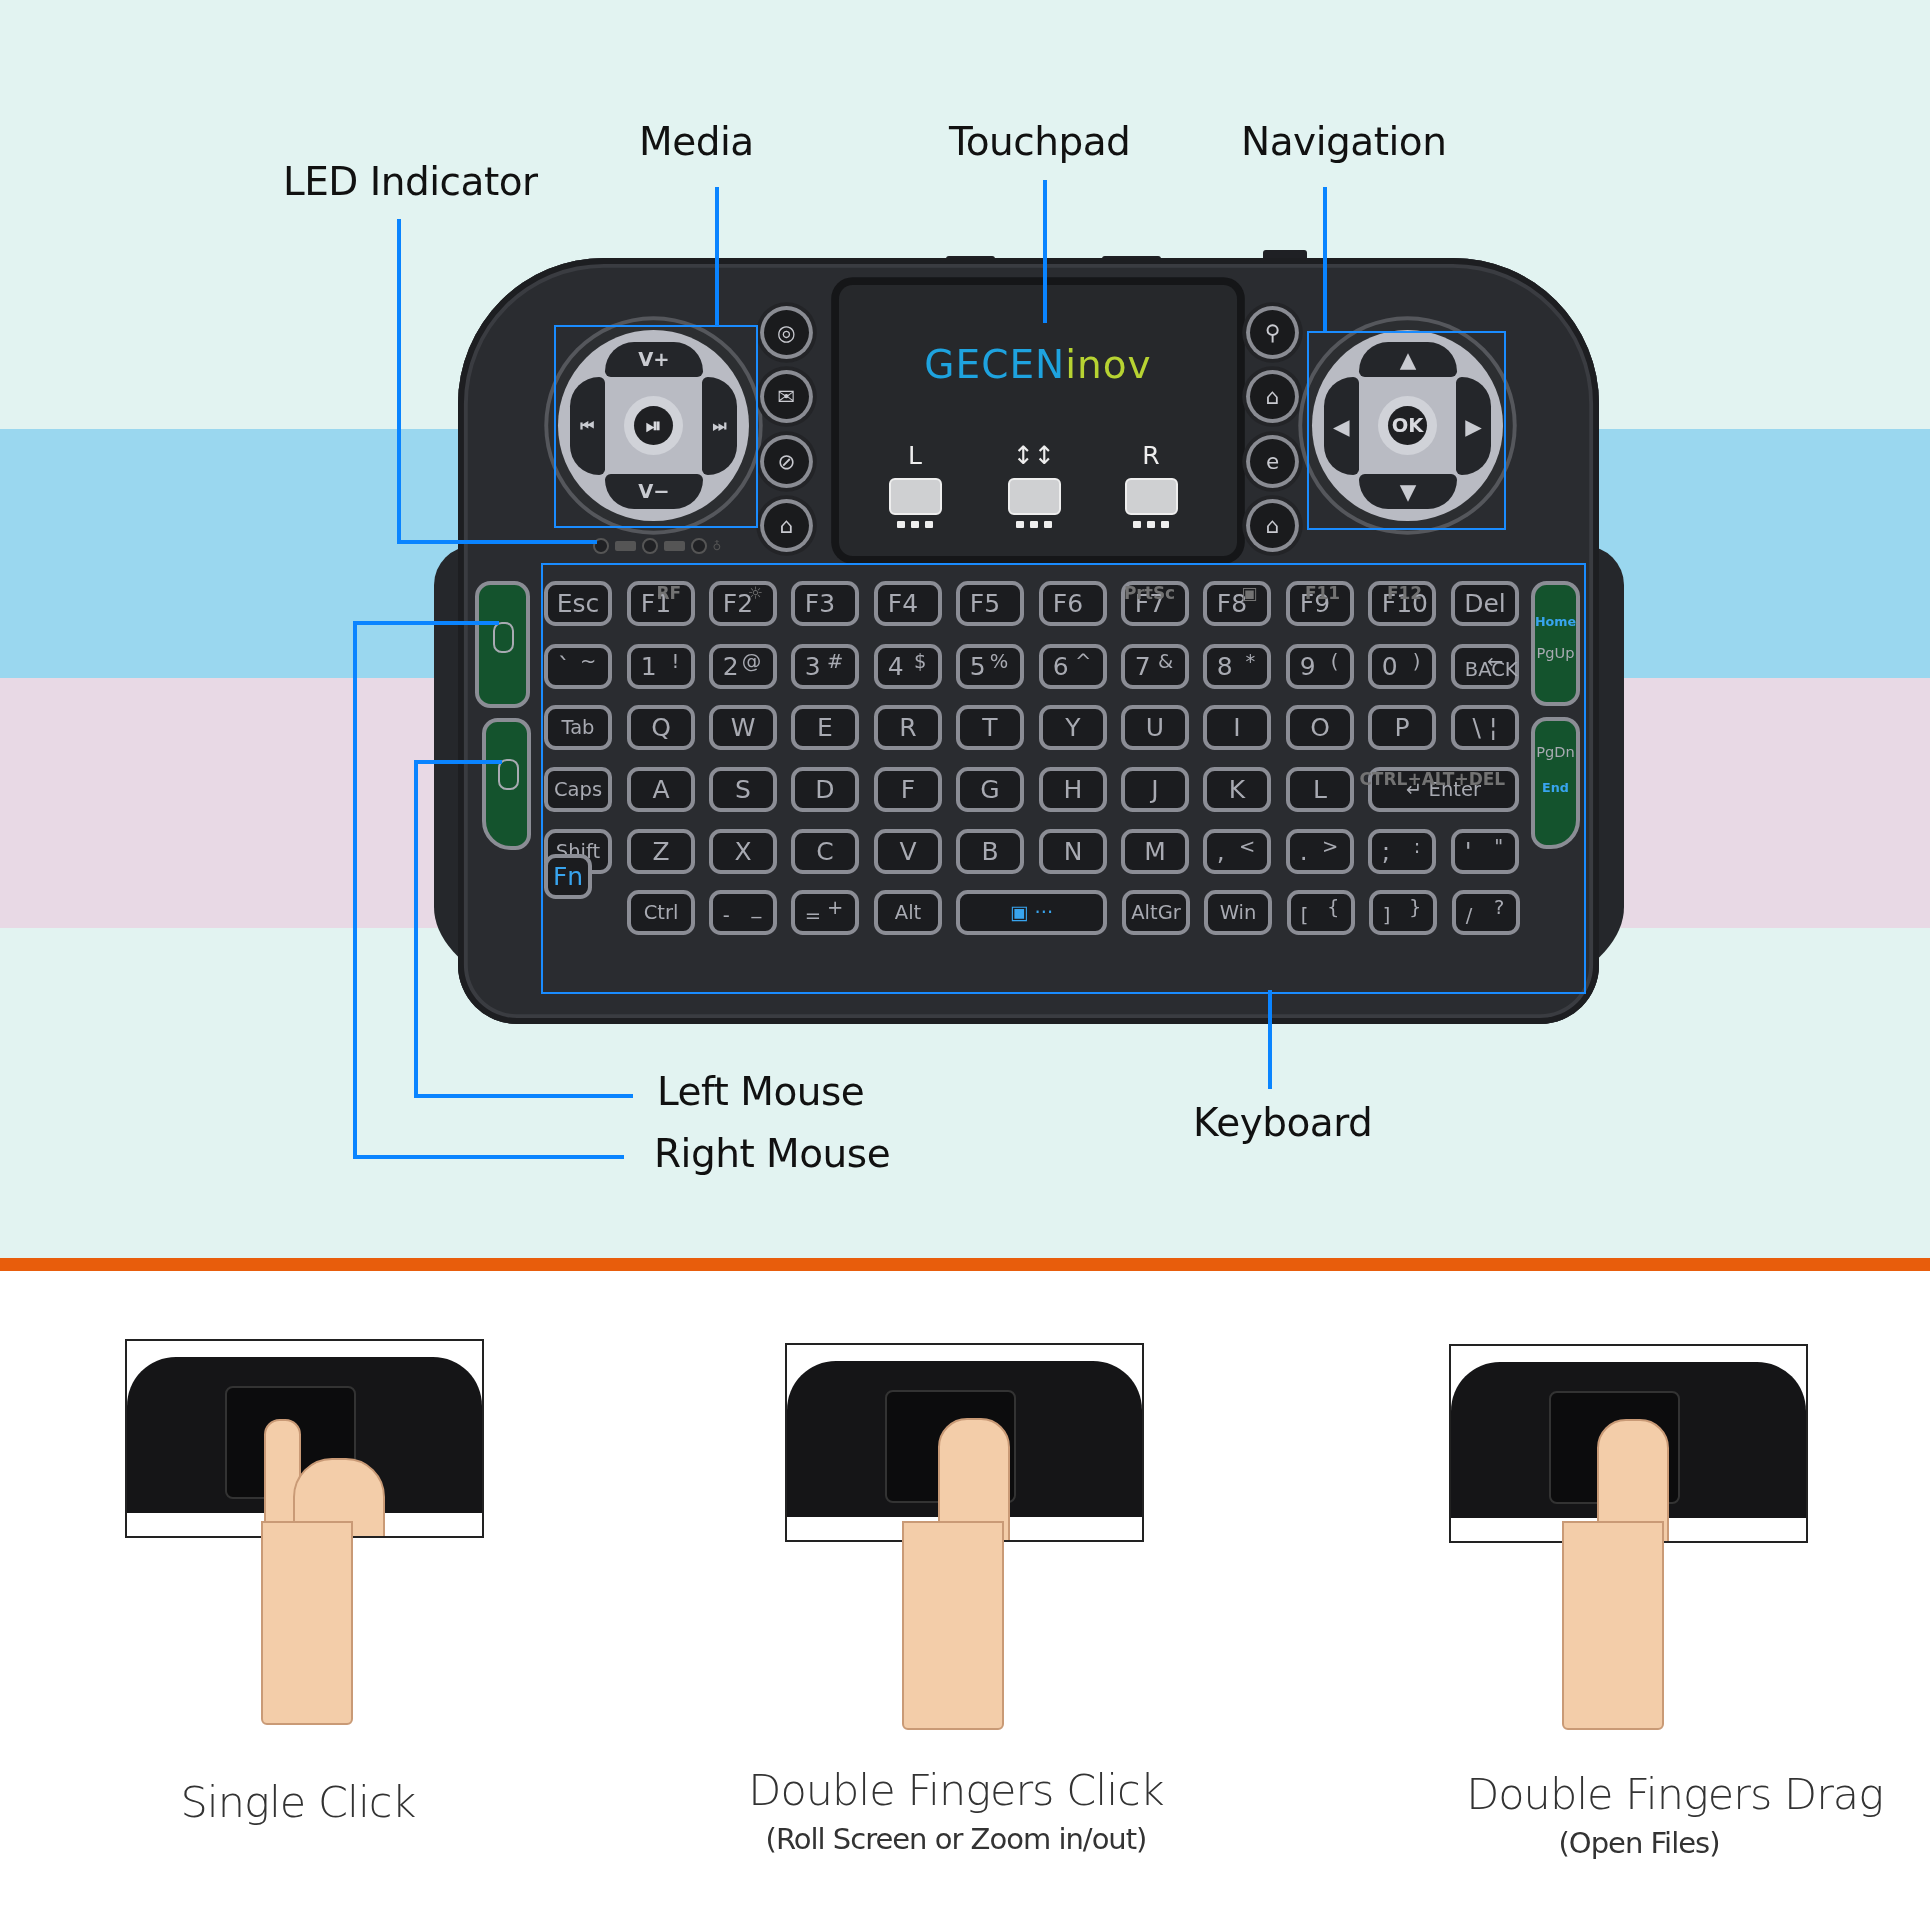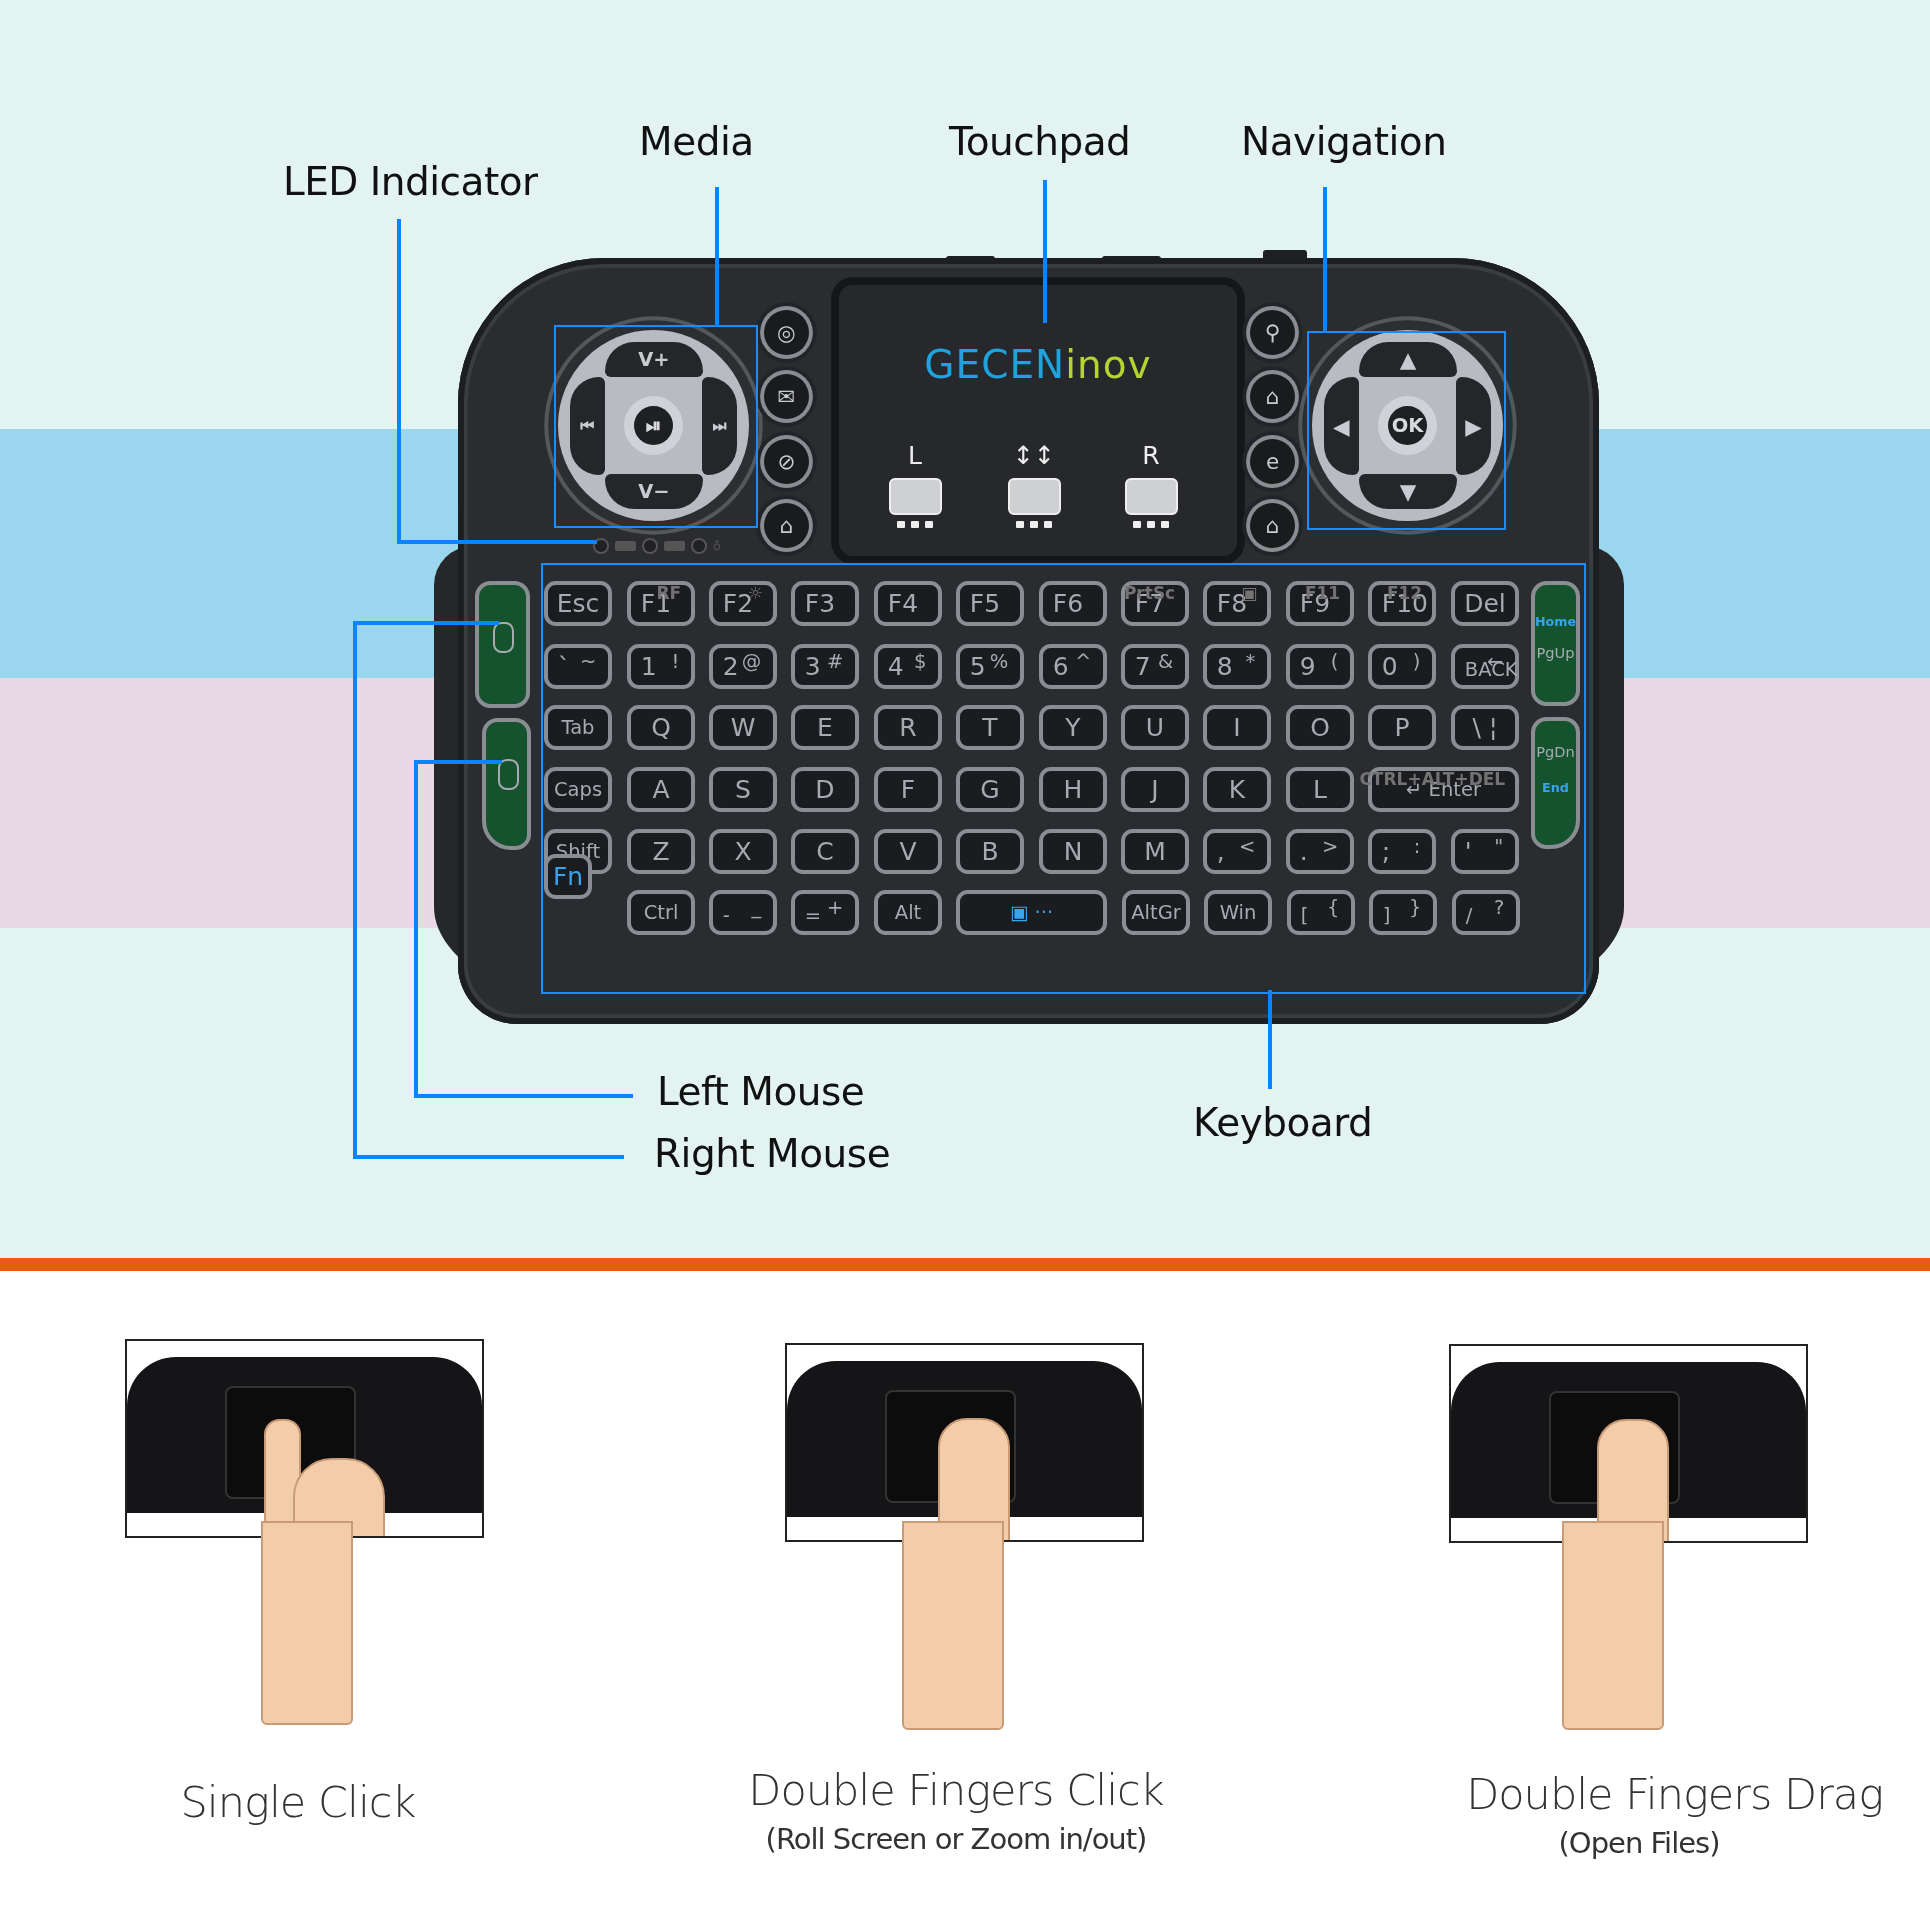--- a/index.html
+++ b/index.html
@@ -269,21 +269,21 @@
       </div>
       <div class="key center" style="left: 1286px; top: 705px; width: 68px;">
         <span>O</span>
       </div>
       <div class="key center" style="left: 1368px; top: 705px; width: 68px;">
         <span>P</span>
       </div>
       <div class="key center" style="left: 1451px; top: 705px; width: 68px;">
         <span>\ ¦</span>
       </div>
-      <div class="key center small" style="left: 544px; top: 767px; width: 68px;">
+      <div class="key center small" style="left: 544px; top: 767px; width: 68px; border-radius: 10px;">
         <span>Caps</span>
       </div>
       <div class="key center" style="left: 627px; top: 767px; width: 68px;">
         <span>A</span>
       </div>
       <div class="key center" style="left: 709px; top: 767px; width: 68px;">
         <span>S</span>
       </div>
       <div class="key center" style="left: 791px; top: 767px; width: 68px;">
         <span>D</span>

